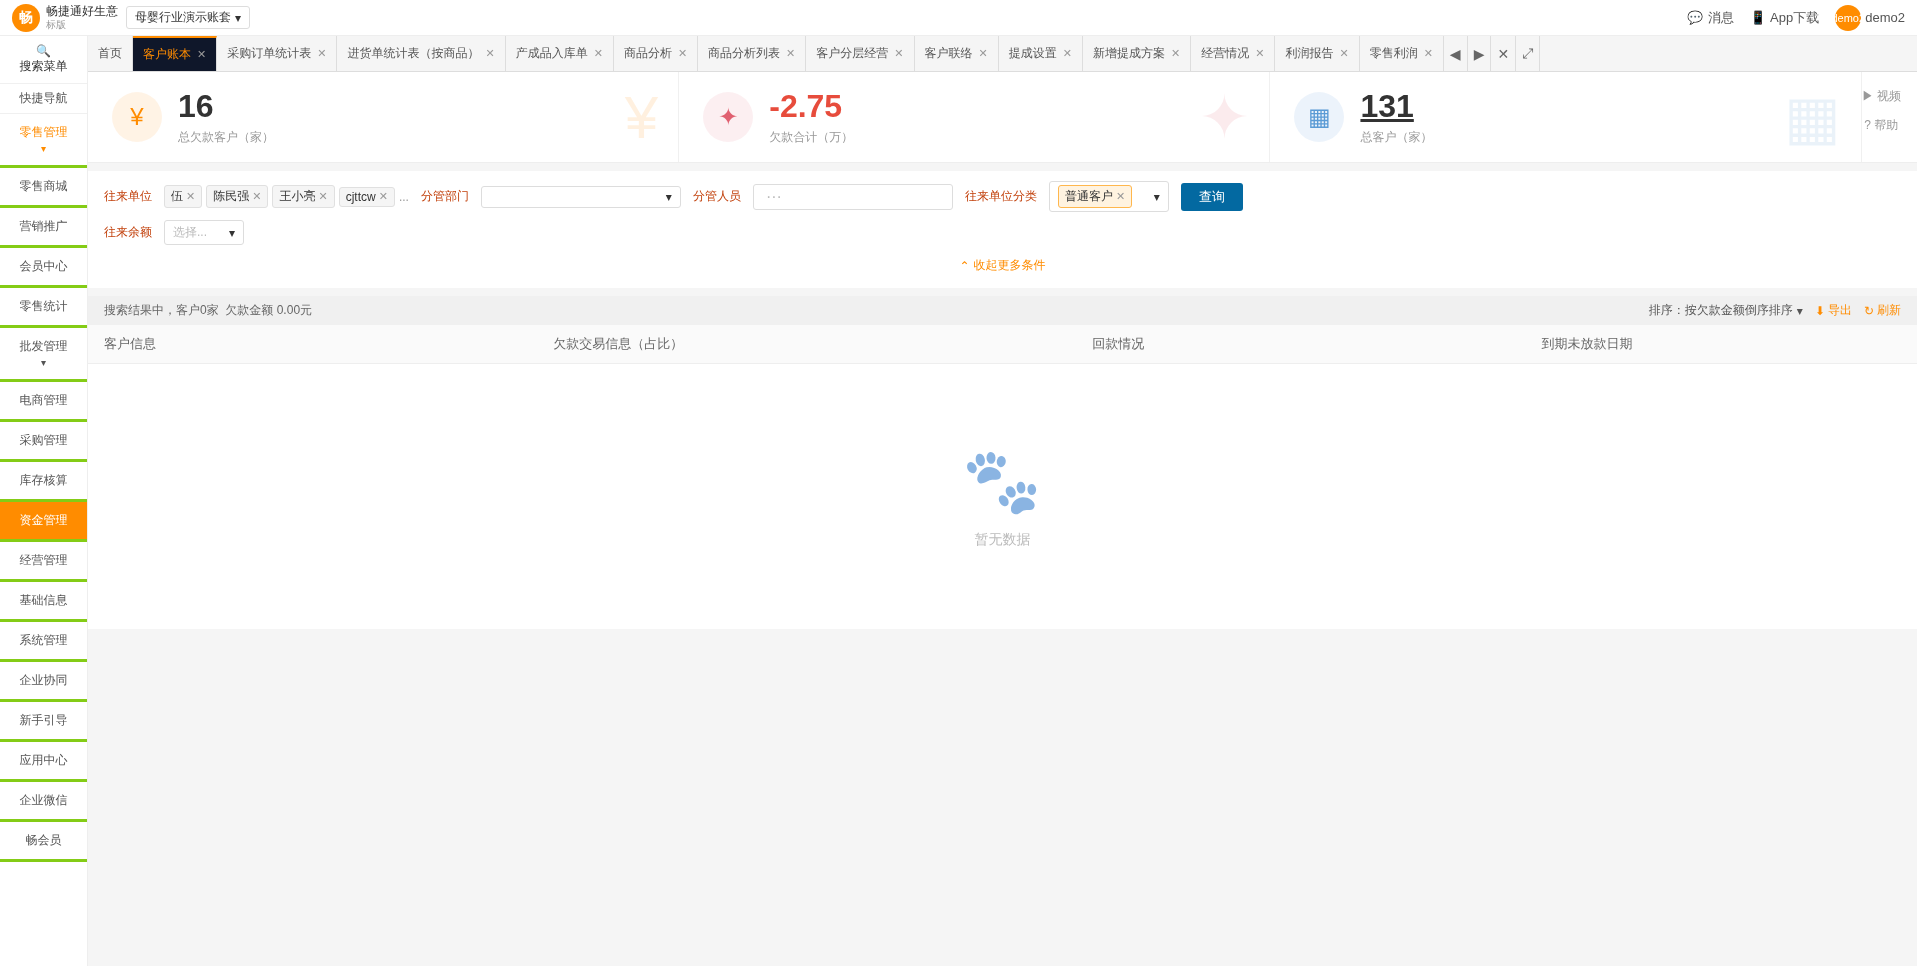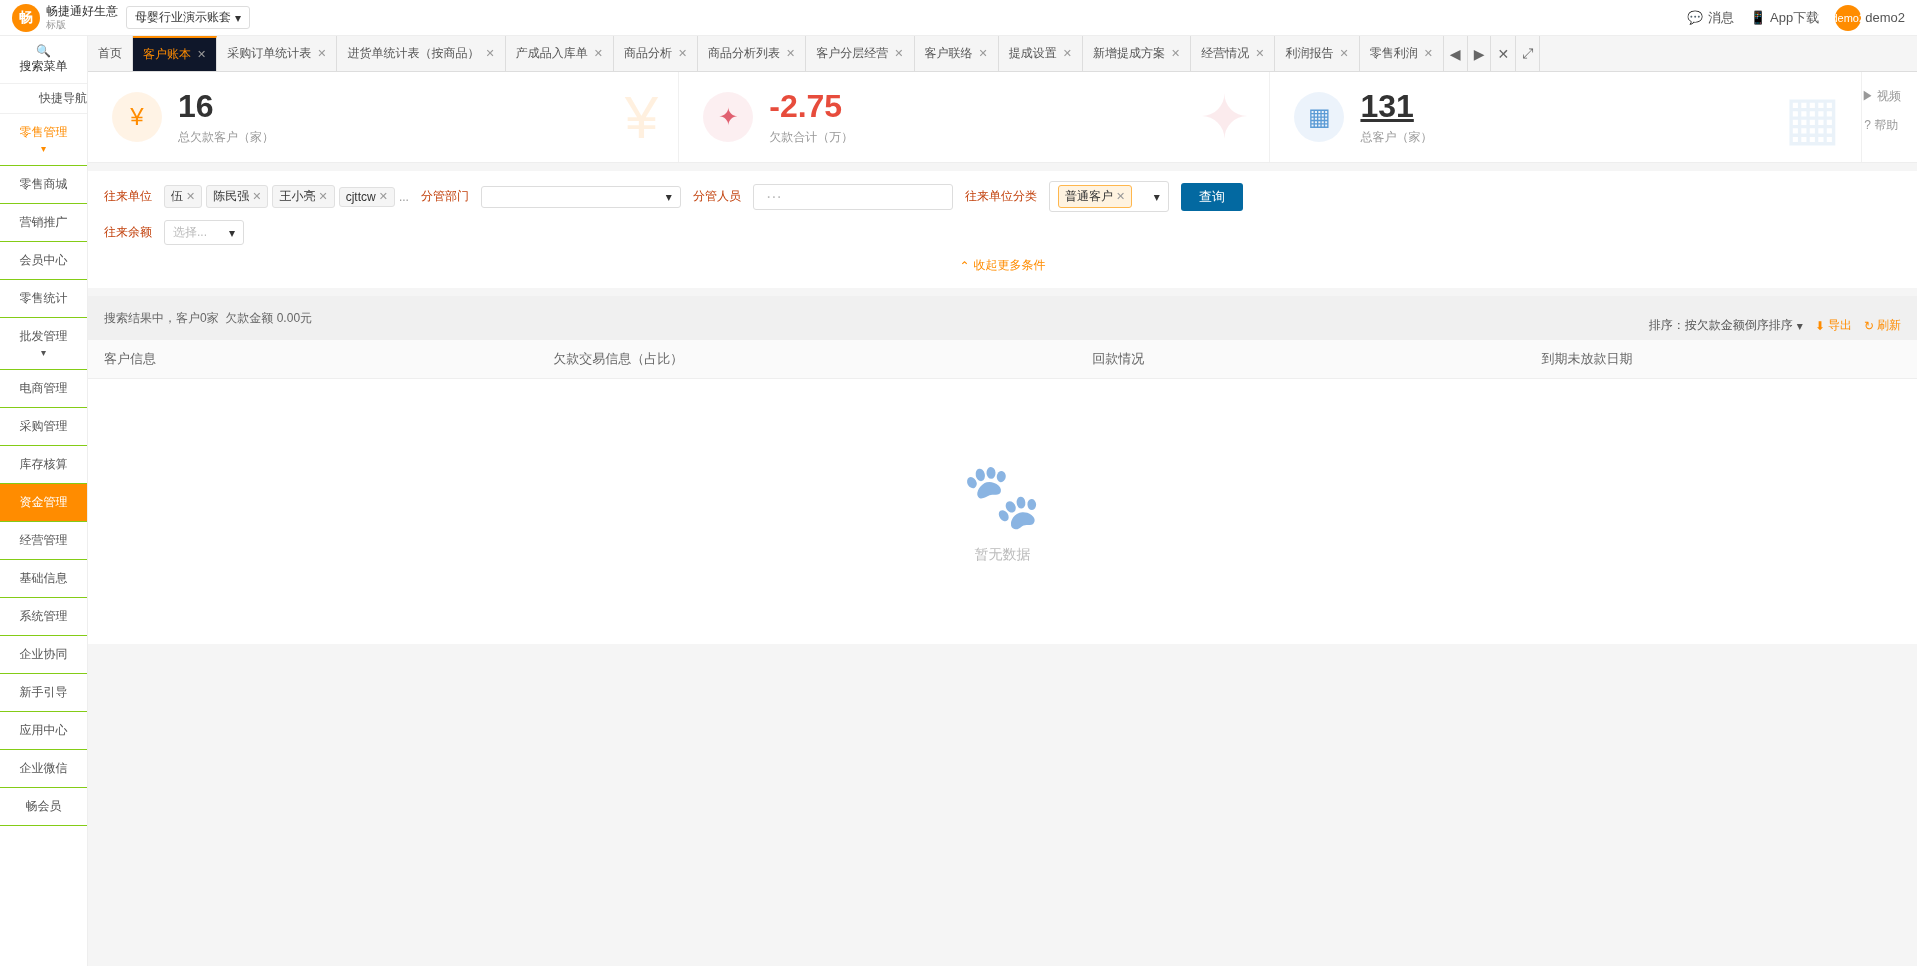--- a/index.html
+++ b/index.html
@@ -16,22 +16,22 @@
     .top-bar-right { display: flex; align-items: center; gap: 16px; font-size: 13px; color: #555; }
     .top-bar-right .action-btn { display: flex; align-items: center; gap: 4px; cursor: pointer; color: #555; }
     .user-avatar { width: 26px; height: 26px; background: #ff8c00; border-radius: 50%; display: flex; align-items: center; justify-content: center; color: #fff; font-size: 11px; }
 
     
     .main-layout { display: flex; flex: 1; overflow: hidden; }
 
     
     .sidebar { width: 88px; background: #fff; display: flex; flex-direction: column; border-right: 1px solid #eee; flex-shrink: 0; overflow-y: auto; }
     .sidebar-search { padding: 8px 0; text-align: center; font-size: 12px; color: #333; cursor: pointer; border-bottom: 1px solid #f0f0f0; }
-    .sidebar-nav { padding: 6px 0; text-align: right; font-size: 12px; color: #555; cursor: pointer; border-bottom: 1px solid #f0f0f0; }
-    .sidebar-item { padding: 10px 0; text-align: center; font-size: 12px; color: #555; cursor: pointer; border-bottom: 1px solid #84cc16; }
+    .sidebar-nav { padding: 6px 0; text-align: center; font-size: 12px; color: #555; cursor: pointer; border-bottom: 1px solid #f0f0f0; }
+    .sidebar-item { padding: 10px 0; text-align: center; font-size: 12px; color: #555; cursor: pointer; border-bottom: 3px solid #84cc16; }
     .sidebar-item.active { background: #ff8c00; color: #fff; }
     .sidebar-item.active-parent { color: #ff8c00; }
     .sidebar-item .item-arrow { font-size: 10px; }
 
     
     .content-area { flex: 1; display: flex; flex-direction: column; overflow: hidden; }
 
     
     .tab-bar { background: #f5f5f5; display: flex; align-items: flex-start; border-bottom: 1px solid #ddd; flex-shrink: 0; height: 36px; overflow: hidden; }
     .tab-item { display: flex; align-items: center; gap: 4px; padding: 0 10px; height: 100%; font-size: 12px; color: #555; cursor: pointer; white-space: nowrap; border-right: 1px solid #ddd; background: #f5f5f5; flex-shrink: 0; }
@@ -67,21 +67,21 @@
     .filter-more { color: #999; font-size: 12px; cursor: pointer; }
     .filter-select { display: flex; align-items: center; gap: 4px; border: 1px solid #ddd; border-radius: 3px; padding: 3px 8px; font-size: 12px; color: #333; cursor: pointer; min-width: 120px; background: #fff; }
     .filter-select .placeholder { color: #bbb; }
     .filter-select-wide { min-width: 200px; }
     .filter-dots { color: #bbb; cursor: pointer; font-size: 16px; }
     .filter-select-small { min-width: 80px; }
     .collapse-btn { display: flex; align-items: center; gap: 4px; justify-content: center; font-size: 12px; color: #ff8c00; cursor: pointer; padding: 4px 0; }
 
     
     .results-bar { background: #f0f0f0; padding: 6px 16px; display: flex; align-items: center; justify-content: space-between; font-size: 12px; color: #666; }
-    .results-right { display: flex; align-items: center; gap: 12px; margin-top: 15px; }
+    .results-right { display: flex; align-items: center; gap: 12px; }
     .sort-select { display: flex; align-items: center; gap: 4px; cursor: pointer; color: #555; }
     .export-btn { display: flex; align-items: center; gap: 3px; color: #ff8c00; cursor: pointer; }
     .refresh-btn { display: flex; align-items: center; gap: 3px; color: #ff8c00; cursor: pointer; }
 
     
     .data-table { background: #fff; }
     .table-header { display: flex; padding: 10px 16px; background: #fafafa; border-bottom: 1px solid #eee; font-size: 13px; color: #666; font-weight: 500; }
     .col-customer { flex: 2.5; }
     .col-debt { flex: 3; }
     .col-repayment { flex: 2.5; }

